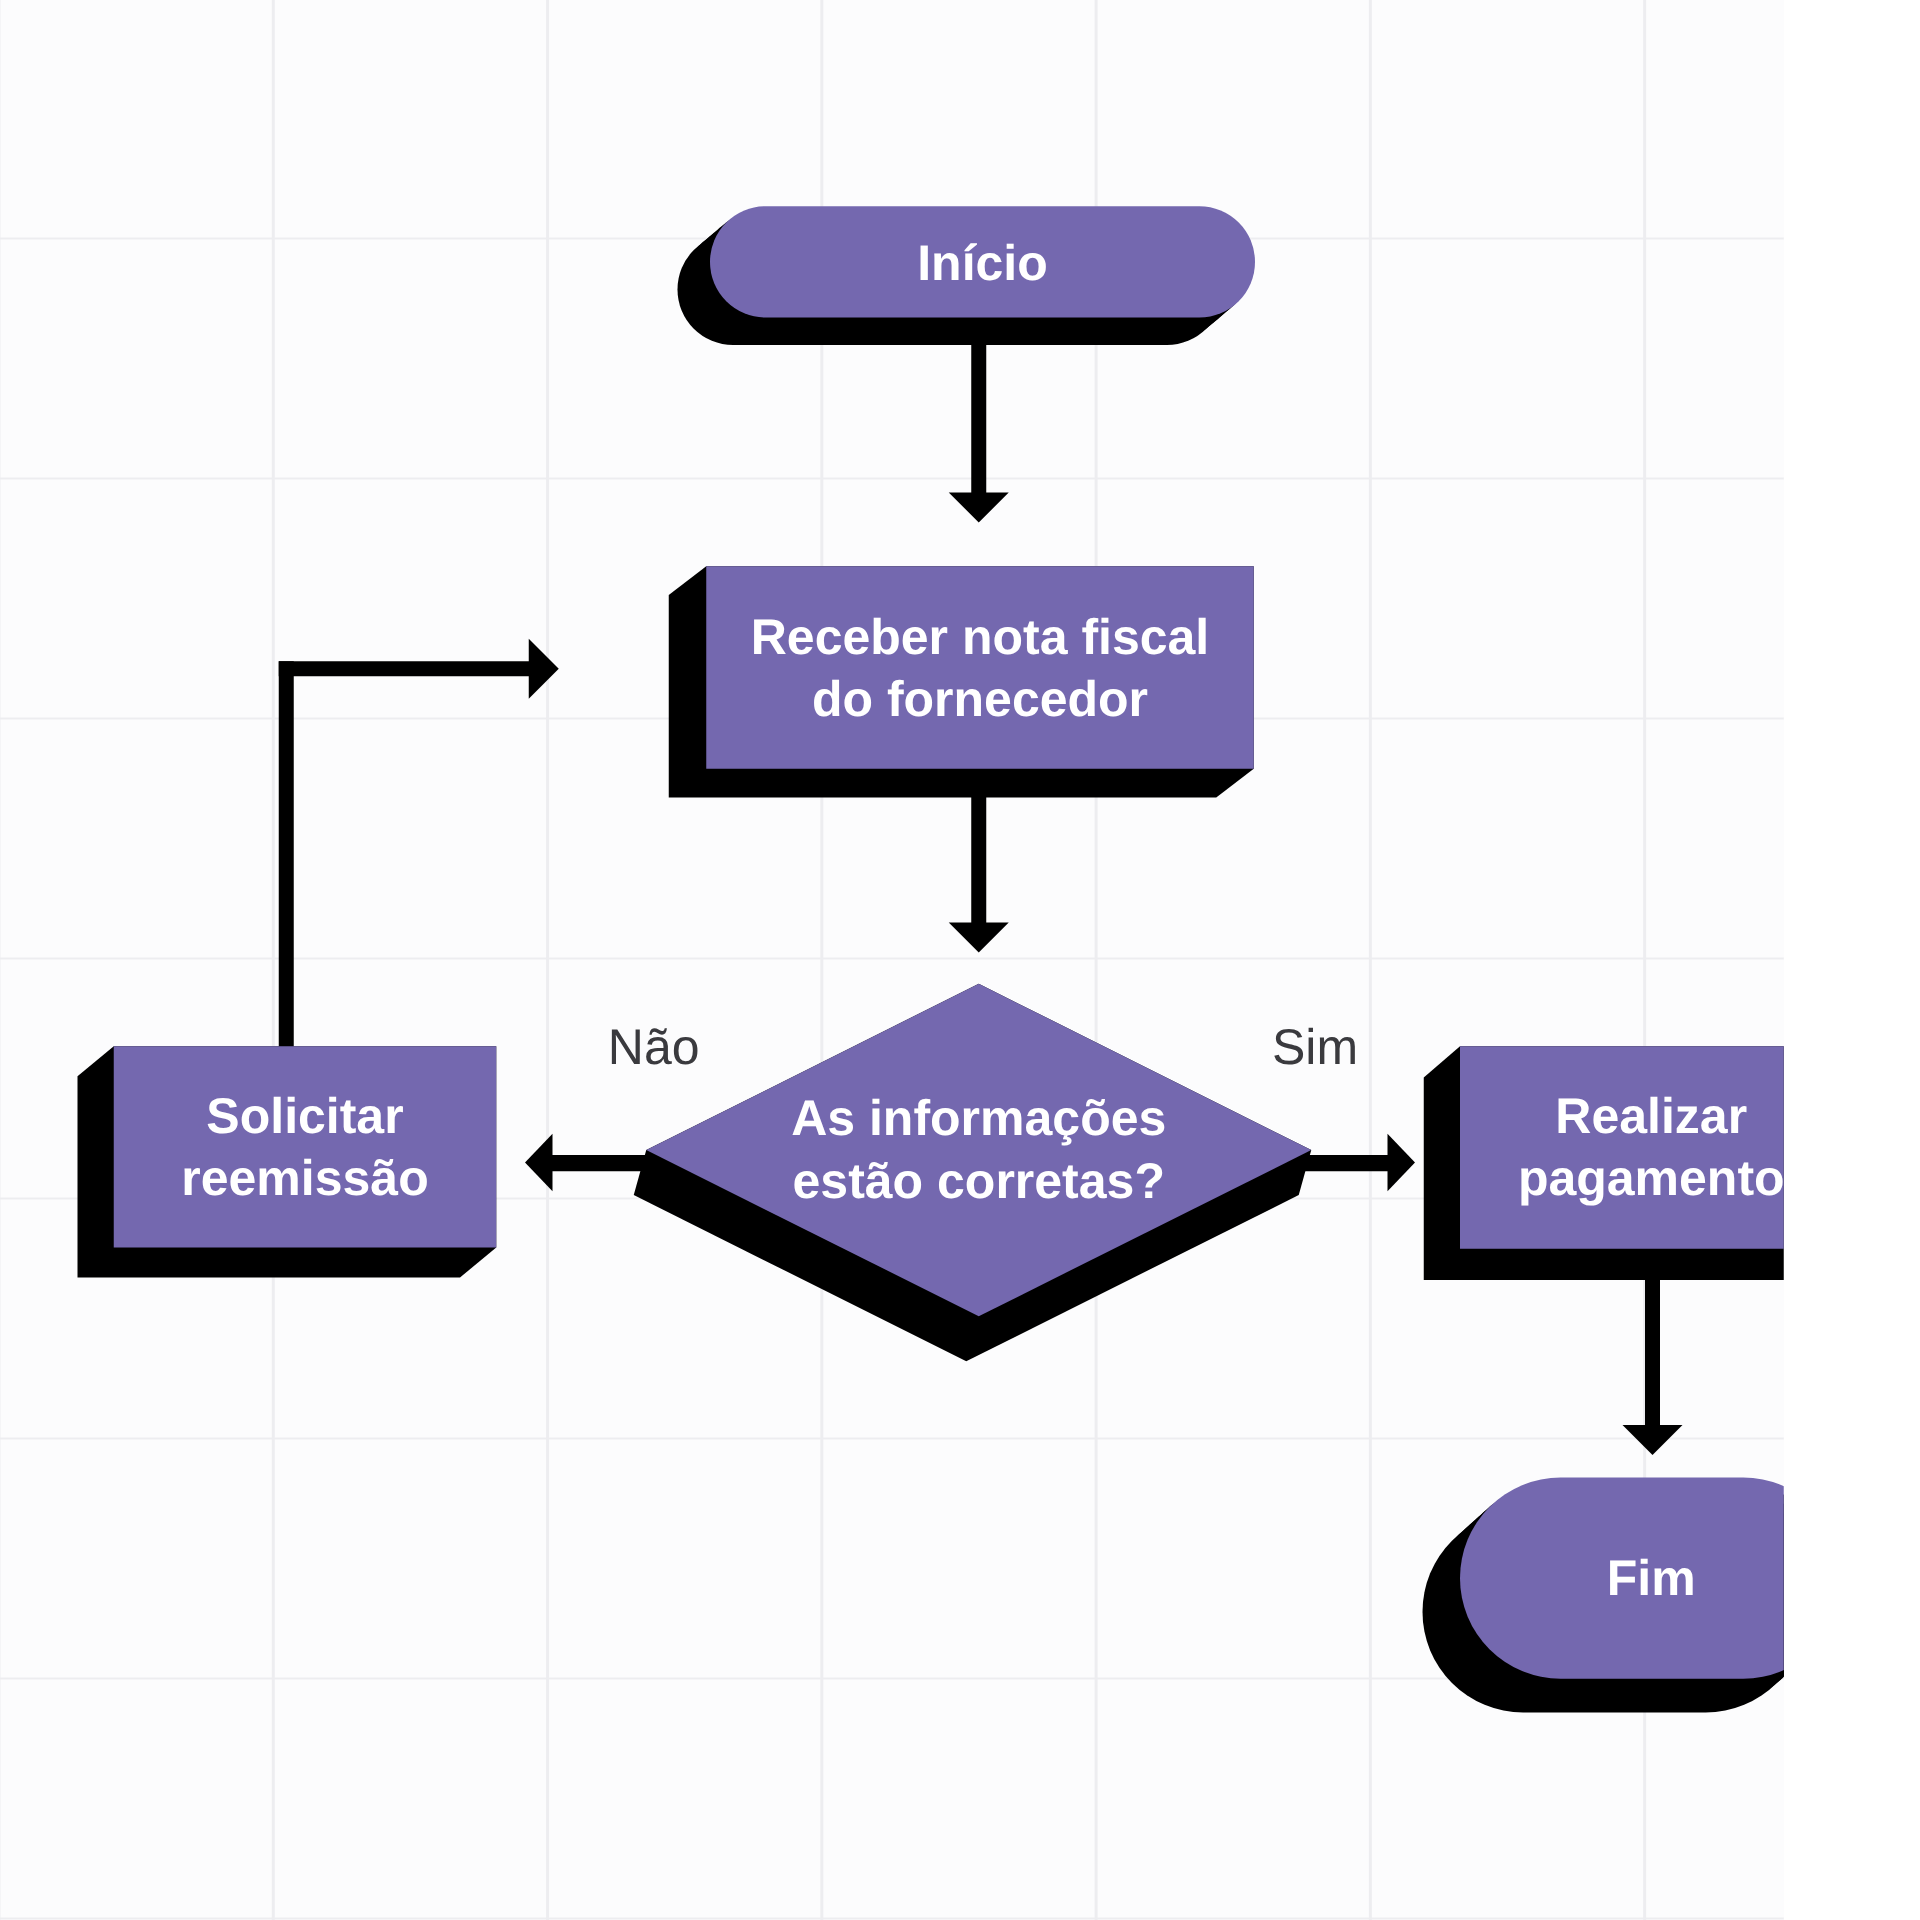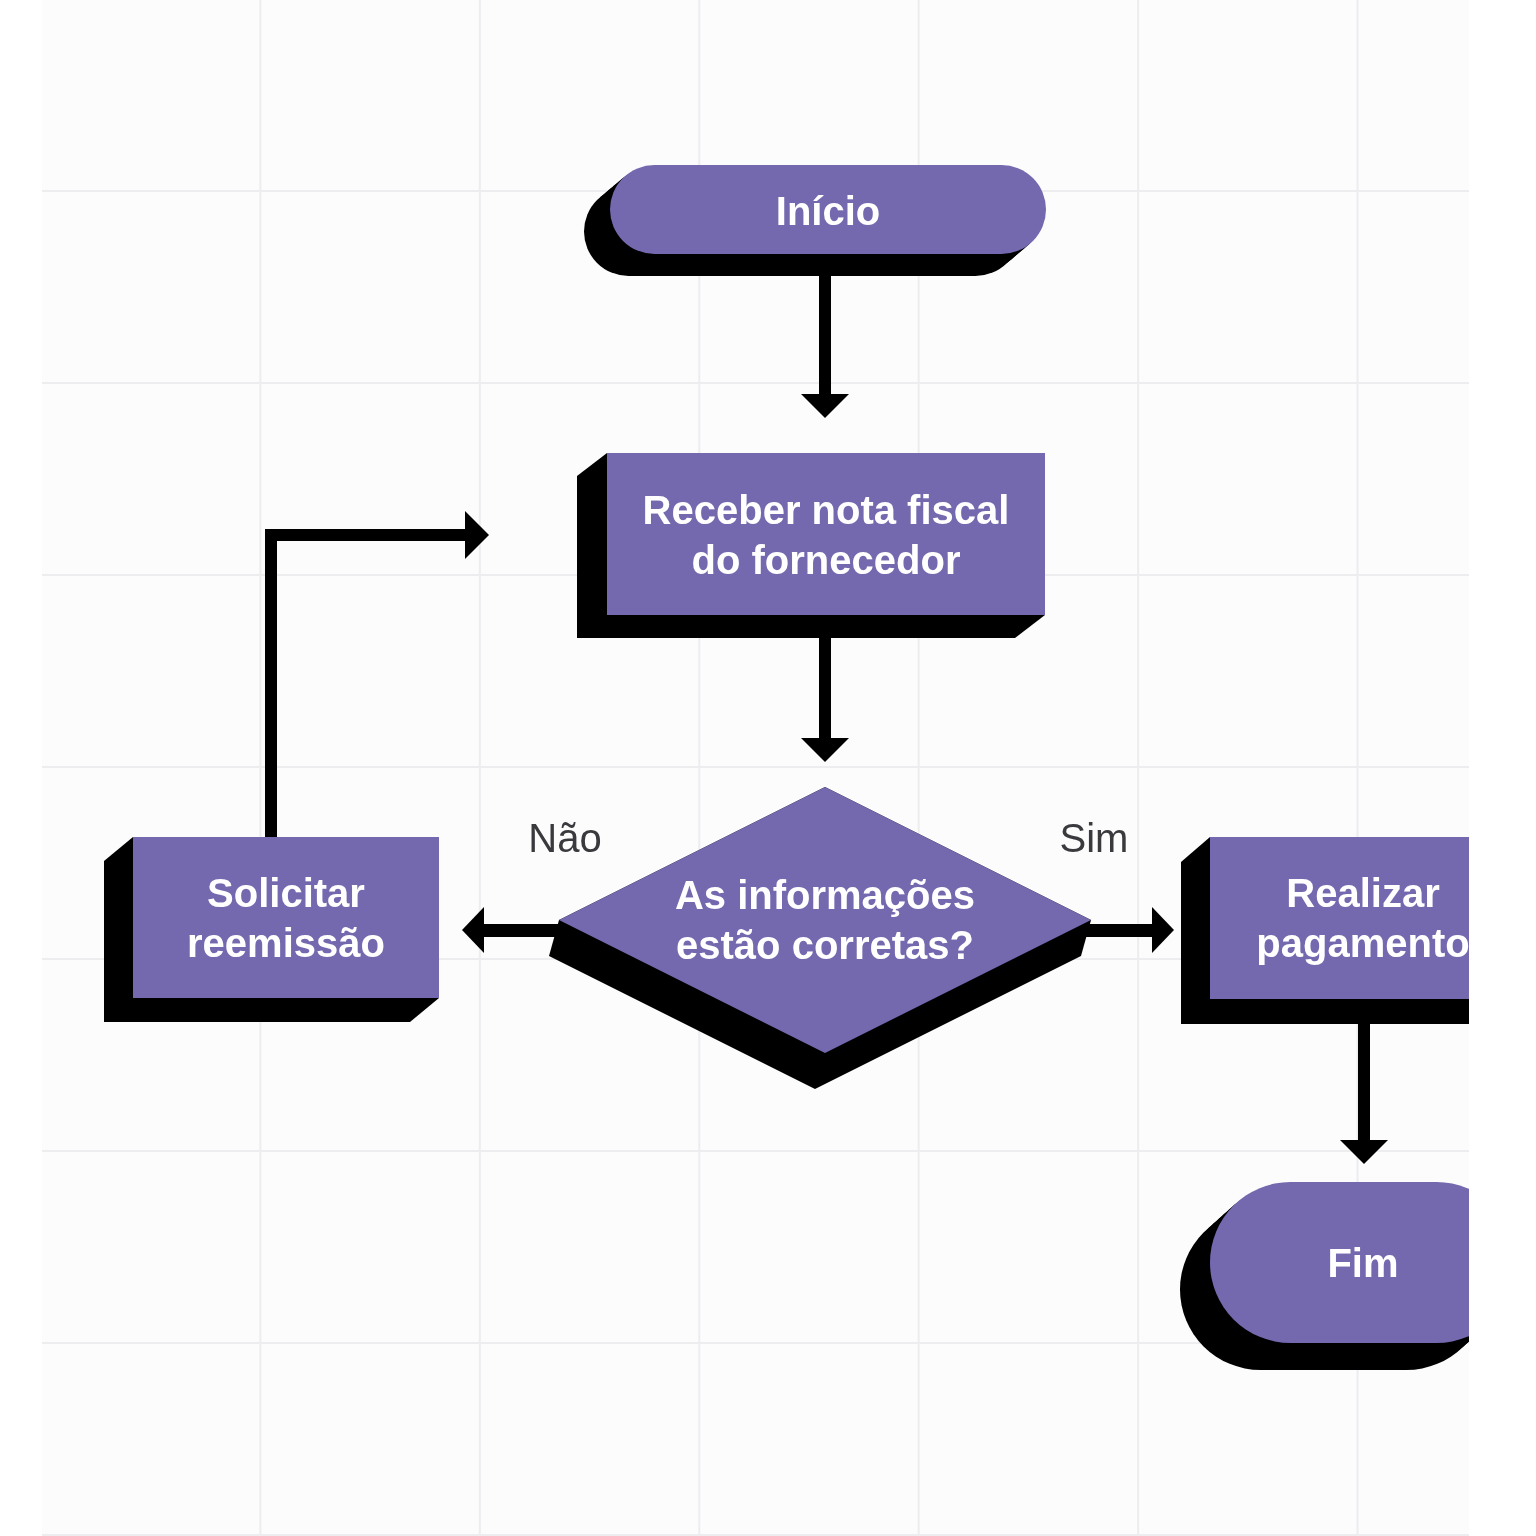--- a/index.html
+++ b/index.html
@@ -8,21 +8,20 @@
     width: 1427px;
     height: 1536px;
     overflow: hidden;
     background-color: #fcfcfd;
     background-image:
       linear-gradient(to right, #ededf0 2px, transparent 2px),
       linear-gradient(to bottom, #ededf0 2px, transparent 2px);
     background-size: 219.43px 192px;
     background-position: -2px -2px;
     font-family: "Liberation Sans", sans-serif;
-    margin-left: 42px;
   }
   svg { position: absolute; left: 0; top: 0; }
   .node-fill { fill: #7468af; }
   .shadow-fill { fill: #000000; }
   .edge-fill { fill: #000000; }
   .node-label {
     fill: #ffffff;
     font-family: "Liberation Sans", sans-serif;
     font-size: 40px;
     font-weight: 700;

